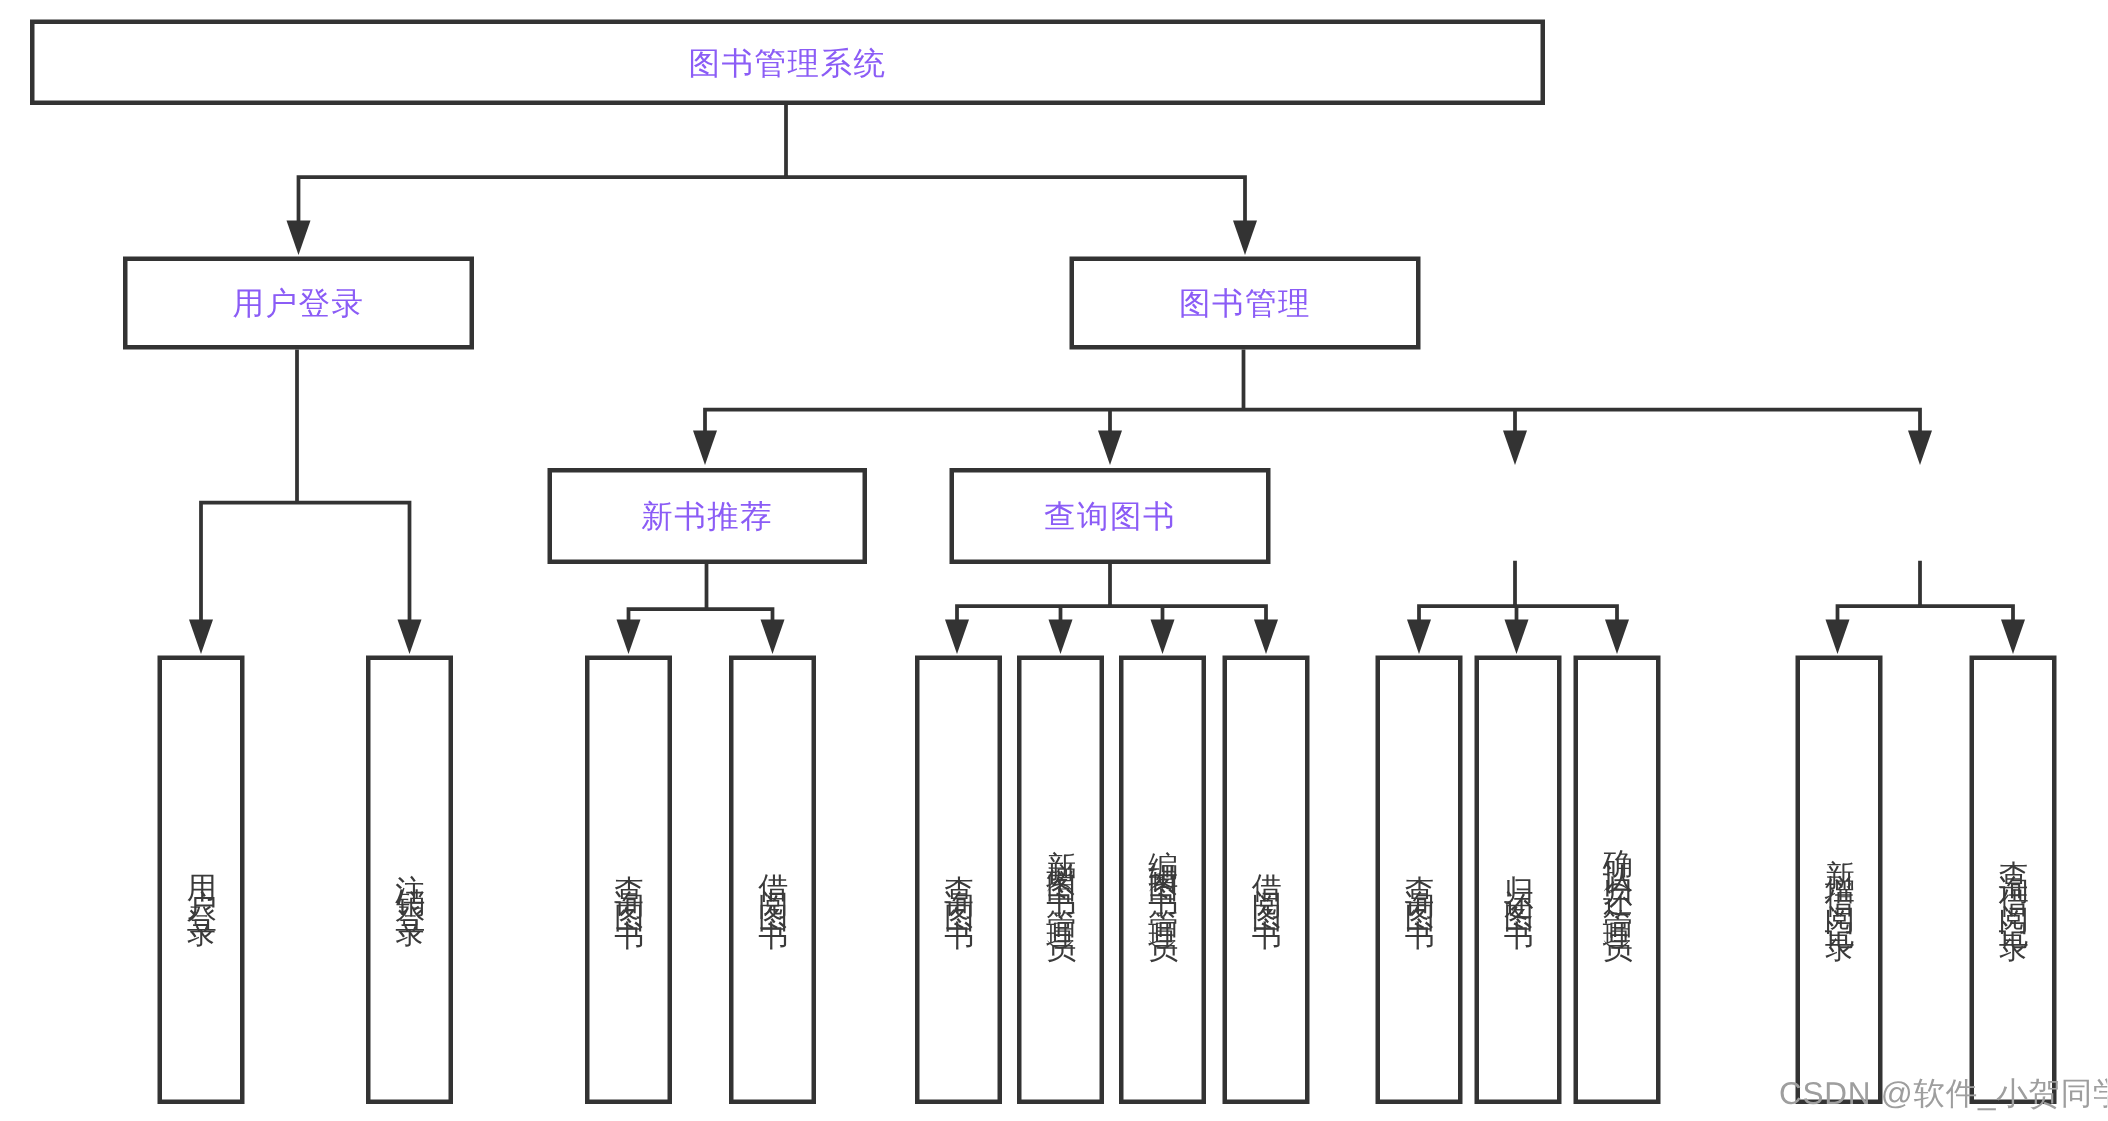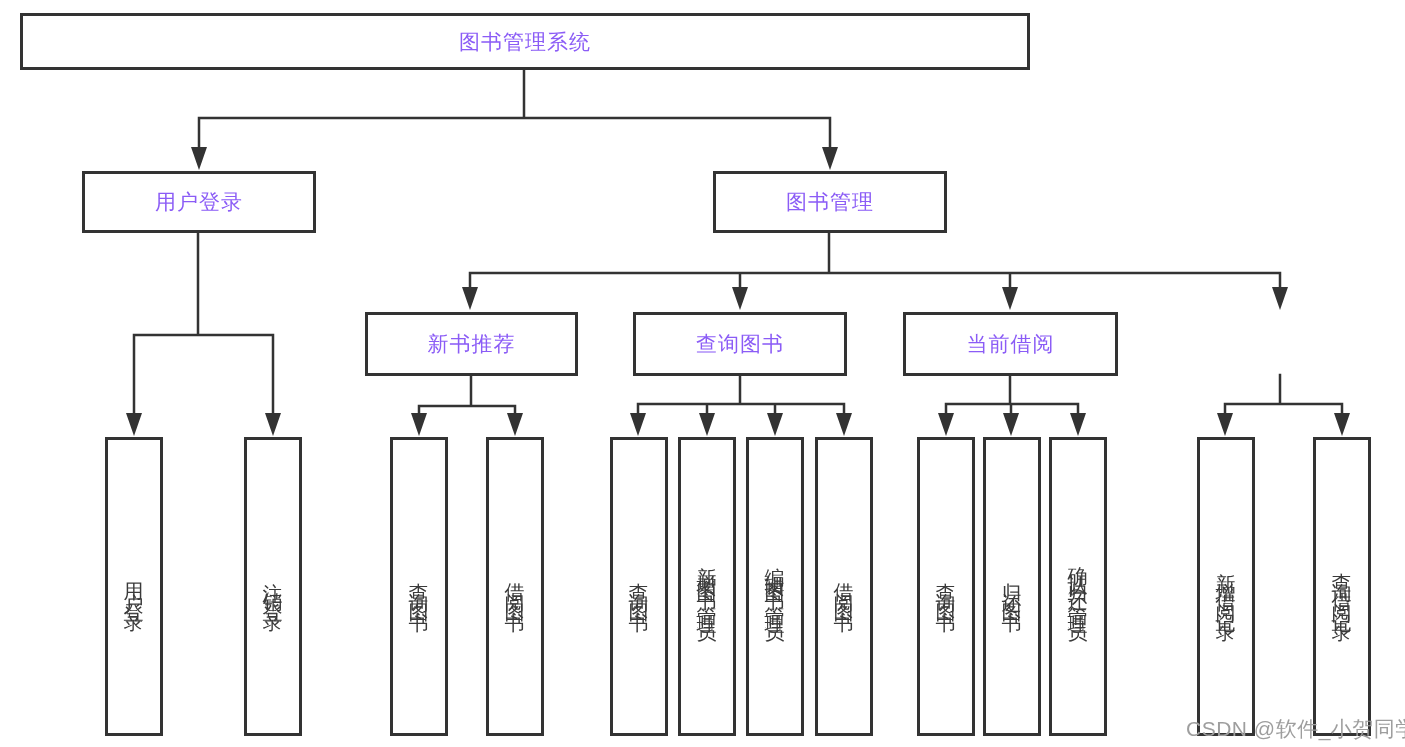--- a/index.html
+++ b/index.html
@@ -109,21 +109,20 @@
     </g>
   </svg>
 
   <div class="hbox" style="left:20px; top:13px; width:1010px; height:57px;">图书管理系统</div>
 
   <div class="hbox" style="left:82px; top:171px; width:234px; height:62px;">用户登录</div>
   <div class="hbox" style="left:713px; top:171px; width:234px; height:62px;">图书管理</div>
 
   <div class="hbox" style="left:365px; top:312px; width:213px; height:64px;">新书推荐</div>
   <div class="hbox" style="left:633px; top:312px; width:214px; height:64px;">查询图书</div>
-  <div class="hbox" style="left:903px; top:312px; width:215px; height:64px;">当前借阅</div>
 
   <div class="vbox" style="left:105px;">用户登录</div>
   <div class="vbox" style="left:244px;">注销登录</div>
 
   <div class="vbox" style="left:390px;">查询图书</div>
   <div class="vbox" style="left:486px;">借阅图书</div>
 
   <div class="vbox" style="left:610px;">查询图书</div>
   <div class="vbox long" style="left:678px;">新增图书（管理员）</div>
   <div class="vbox long" style="left:746px;">编辑图书（管理员）</div>

